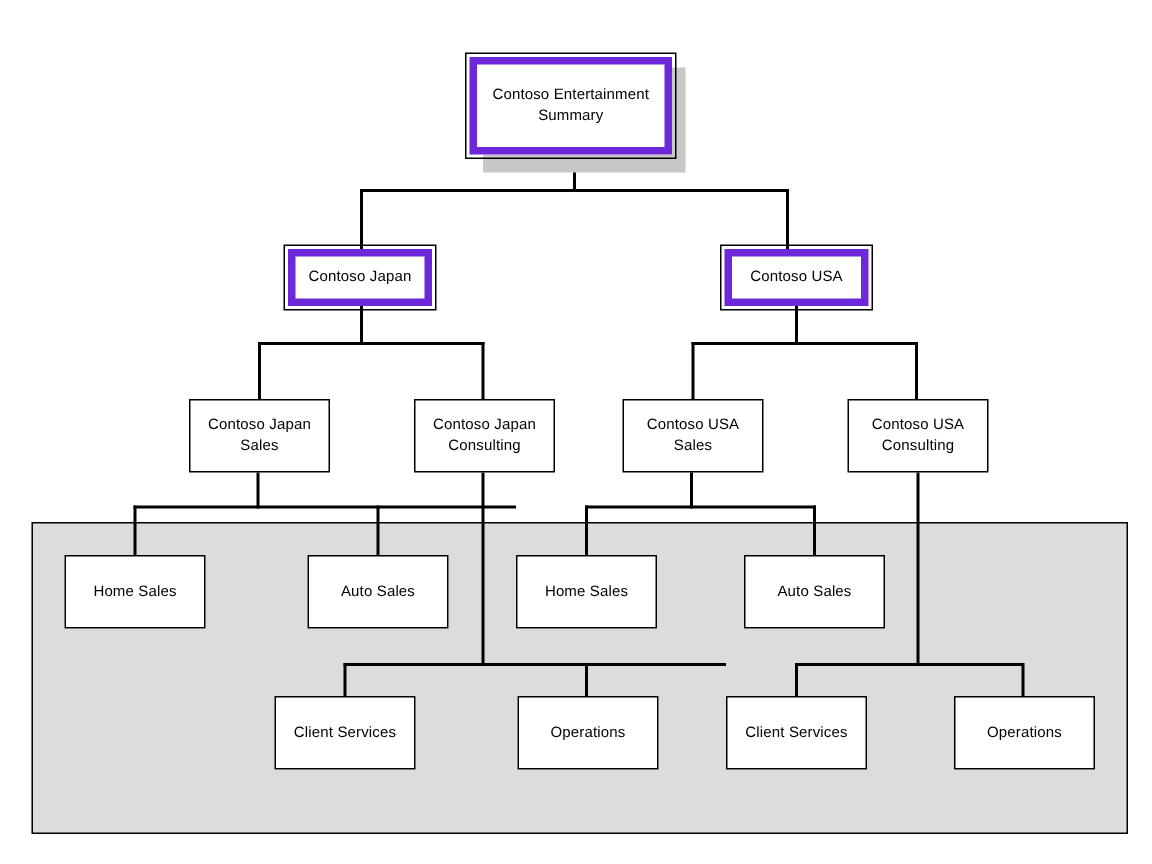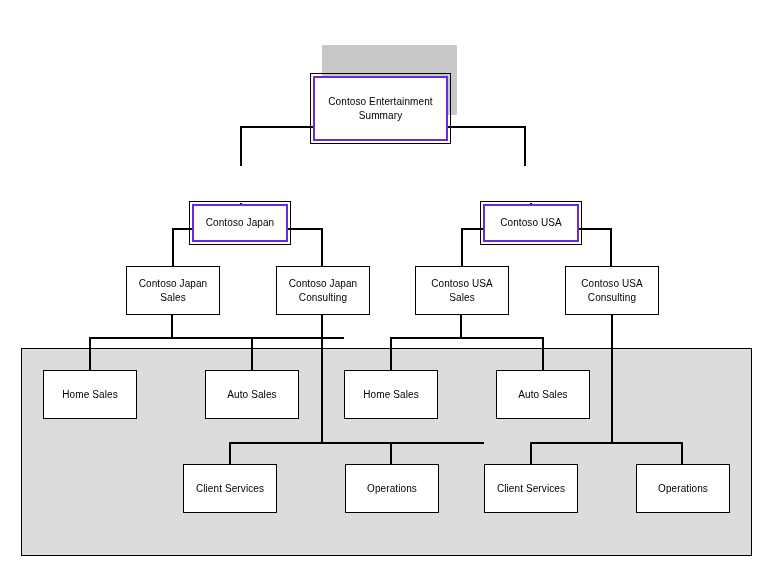--- a/index.html
+++ b/index.html
@@ -39,24 +39,23 @@
     display: flex;
     align-items: center;
     justify-content: center;
     text-align: center;
     font-size: 10px;
     color: #000000;
     line-height: 1.35;
     letter-spacing: 0.1px;
   }
   .node.double {
-    border: 2px solid #6d28d9;
+    border: 5px solid #6d28d9;
     outline: 1px solid #000000;
     outline-offset: 2px;
-    margin-top: 38px;
   }
   .node .label {
     display: block;
     white-space: pre-line;
     padding: 0 3px;
   }
   .shadow {
     position: absolute;
     background: #c8c8c8;
   }

